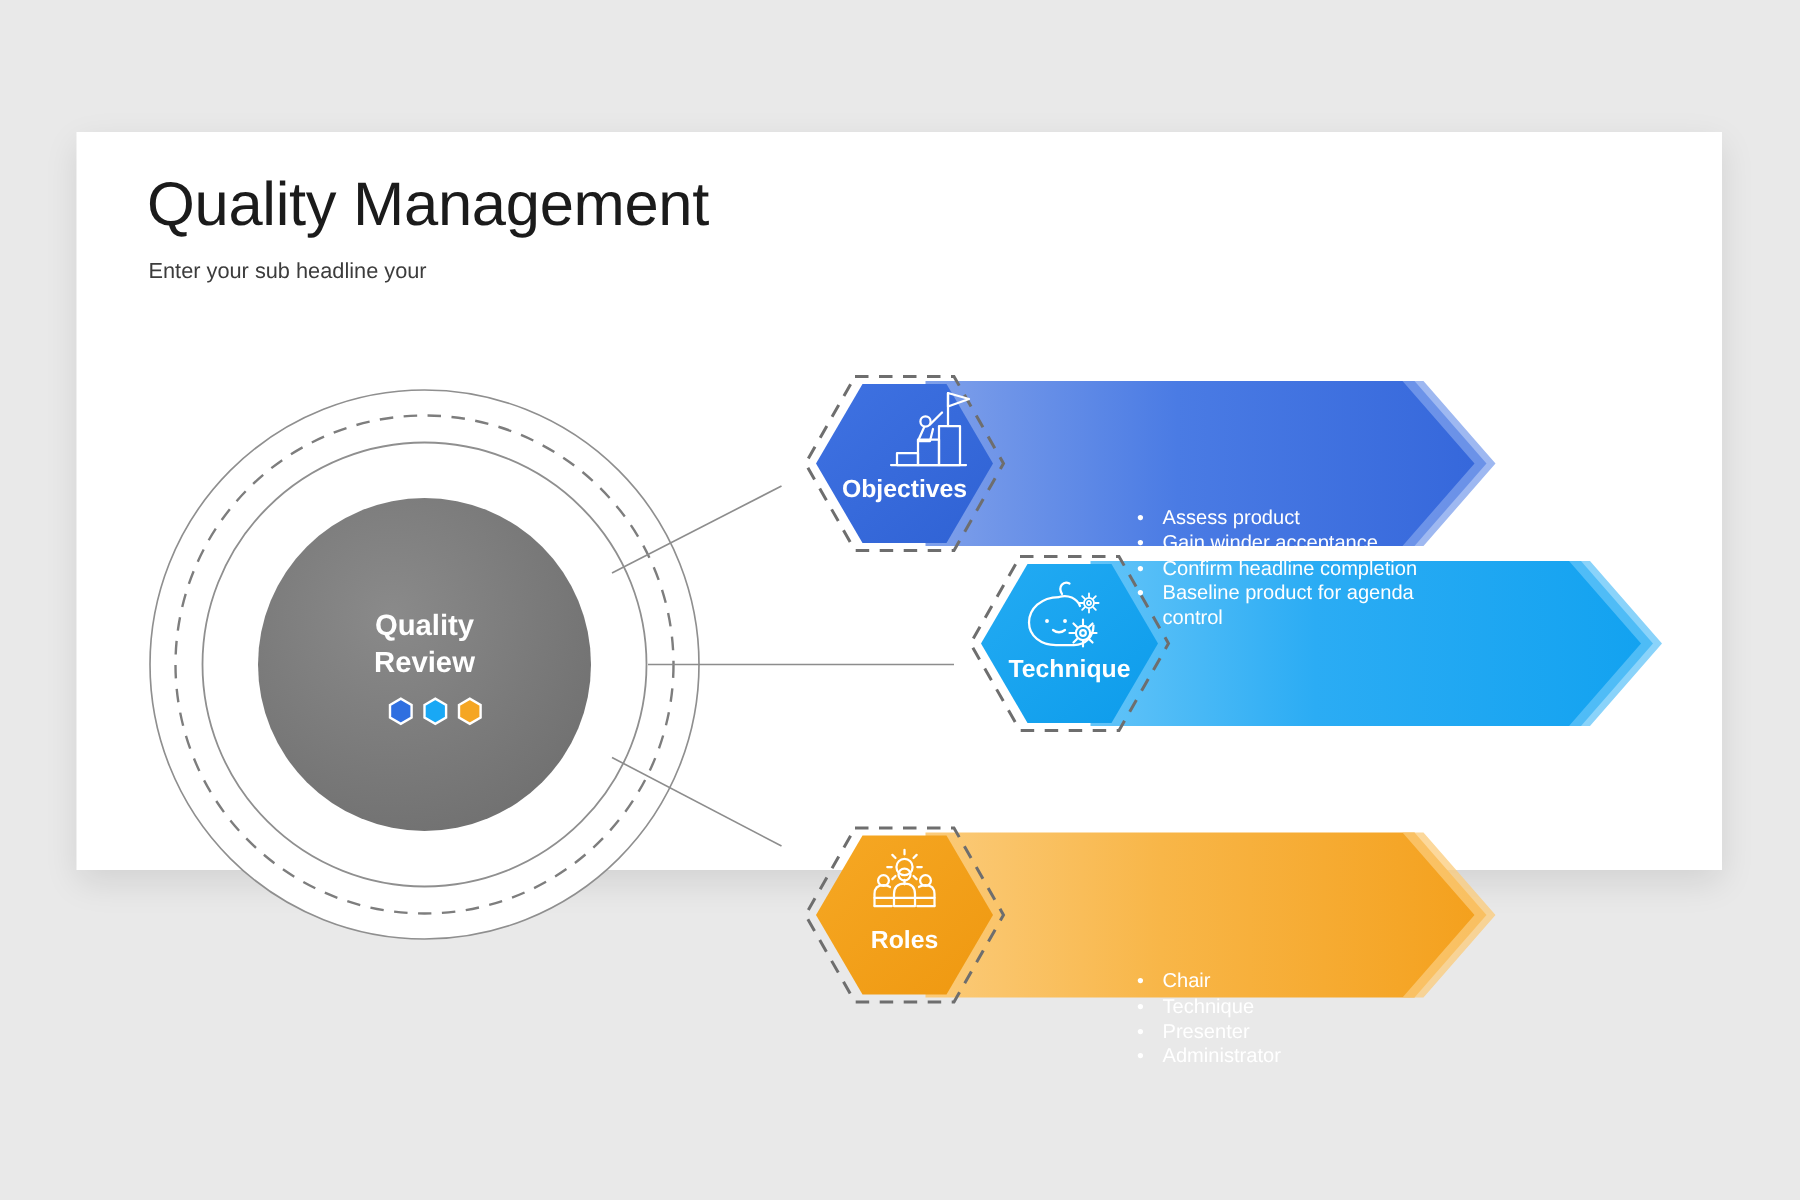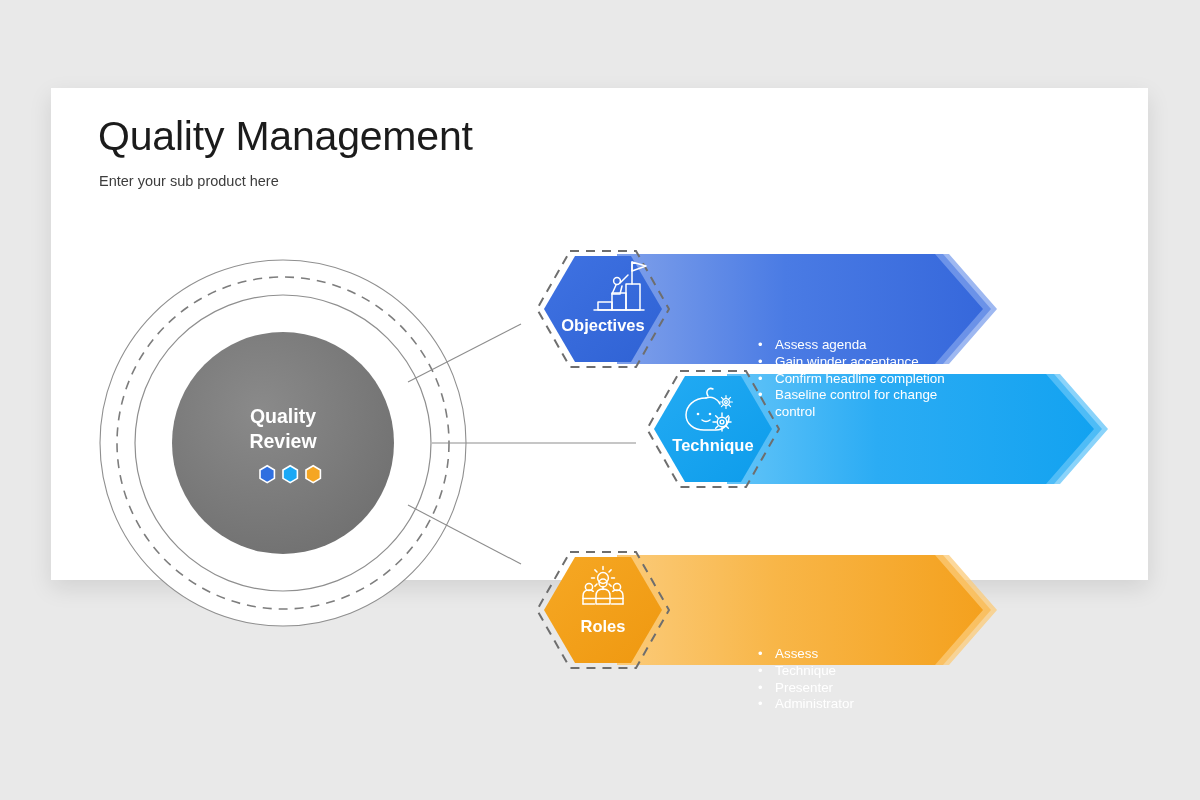--- a/index.html
+++ b/index.html
@@ -87,21 +87,21 @@
   #bullets-objectives { left: 707px; top: 249px; width: 210px; }
   #bullets-technique  { left: 818px; top: 416px; width: 220px; }
   #bullets-roles      { left: 707px; top: 558px; width: 220px; }
 </style>
 </head>
 <body>
 
 <div id="slide">
 
   <div id="title">Quality Management</div>
-  <div id="subtitle">Enter your sub product here</div>
+  <div id="subtitle">Enter your sub headline your</div>
 
   <svg id="art" viewBox="0 0 1097 624">
     <defs>
 
       <linearGradient id="gradObjBanner" x1="0" y1="0" x2="1" y2="0">
         <stop offset="0%" stop-color="#7fa0ea"></stop>
         <stop offset="45%" stop-color="#4a7be4"></stop>
         <stop offset="100%" stop-color="#3567db"></stop>
       </linearGradient>
       <linearGradient id="gradObjHex" x1="0" y1="0" x2="1" y2="1">
@@ -240,33 +240,33 @@
         <path d="M -20 8.5 L 20 8.5"></path>
       </g>
 
       <text class="hex-label" x="552" y="544" text-anchor="middle">Roles</text>
     </g>
   </svg>
 
   <div class="bullets" id="bullets-objectives">
     <div class="row">
       <span class="dot">•</span>
-      <span class="txt">Assess  agenda</span>
+      <span class="txt">Assess  product</span>
     </div>
     <div class="row">
       <span class="dot">•</span>
       <span class="txt">Gain winder acceptance</span>
     </div>
     <div class="row">
       <span class="dot">•</span>
       <span class="txt">Confirm headline completion</span>
     </div>
     <div class="row">
       <span class="dot">•</span>
-      <span class="txt">Baseline control for change control</span>
+      <span class="txt">Baseline product for agenda control</span>
     </div>
   </div>
 
   <div class="bullets" id="bullets-technique">
     <div class="row">
       <span class="dot">•</span>
       <span class="txt">Review preparation</span>
     </div>
     <div class="row">
       <span class="dot">•</span>
@@ -274,21 +274,21 @@
     </div>
     <div class="row">
       <span class="dot">•</span>
       <span class="txt">Follow-up</span>
     </div>
   </div>
 
   <div class="bullets" id="bullets-roles">
     <div class="row">
       <span class="dot">•</span>
-      <span class="txt">Assess</span>
+      <span class="txt">Chair</span>
     </div>
     <div class="row">
       <span class="dot">•</span>
       <span class="txt">Technique</span>
     </div>
     <div class="row">
       <span class="dot">•</span>
       <span class="txt">Presenter</span>
     </div>
     <div class="row">

